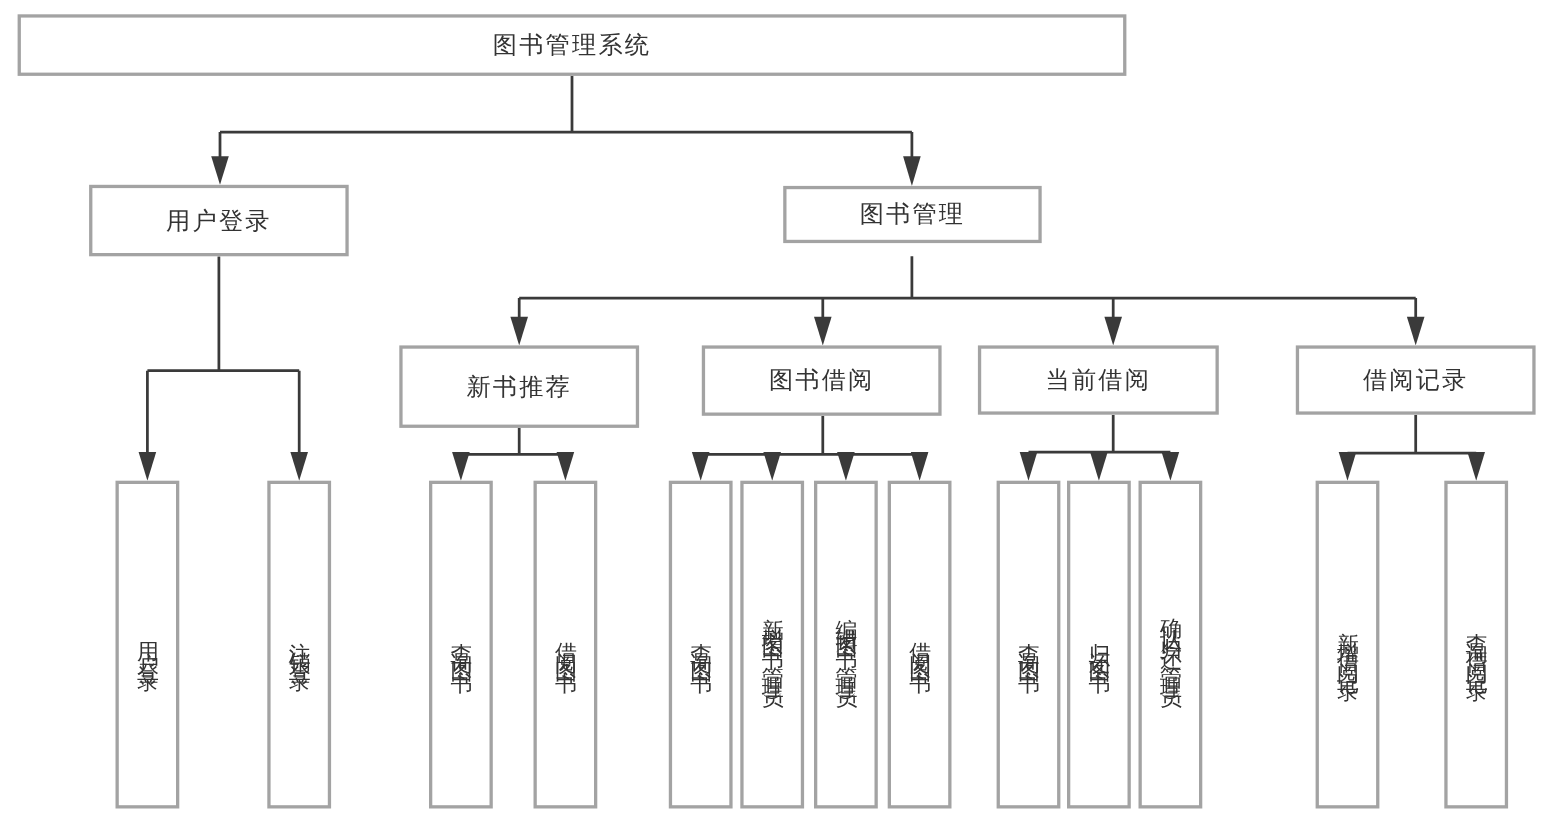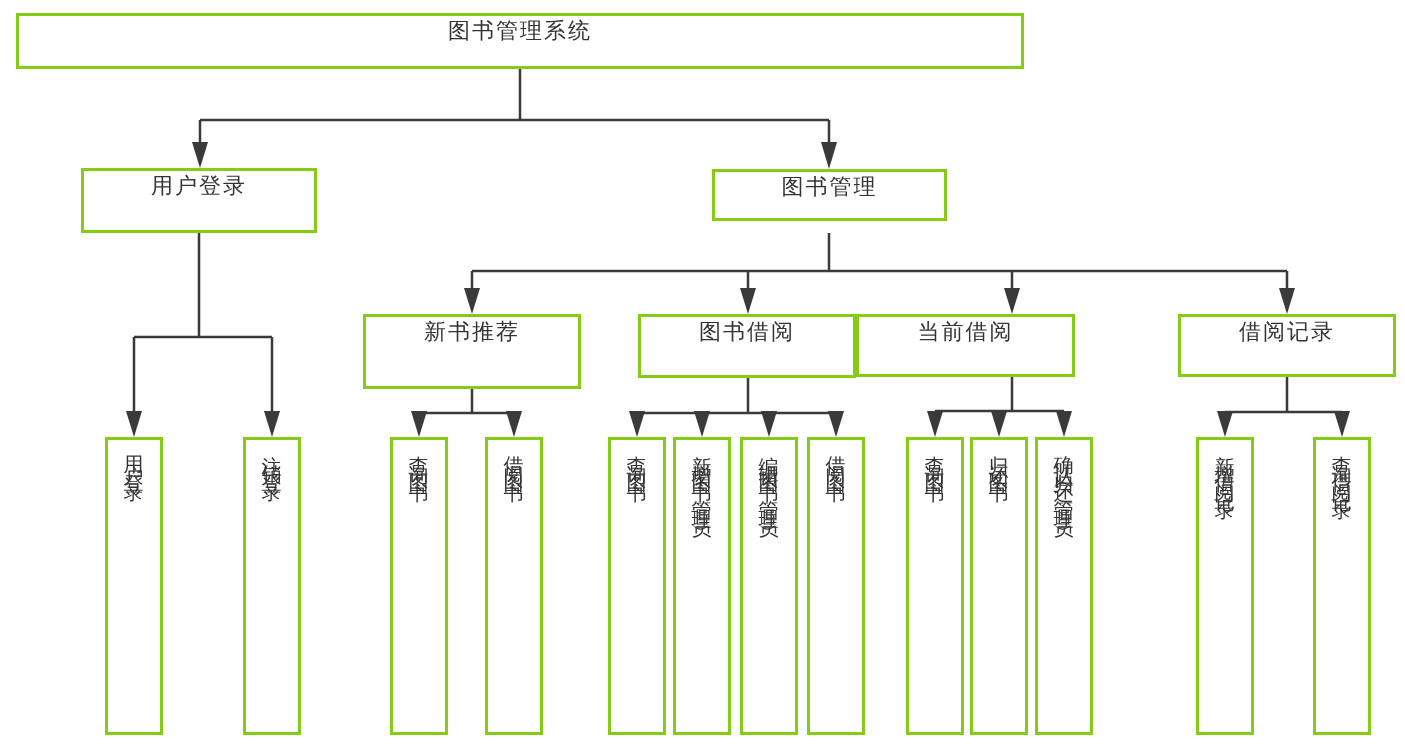--- a/index.html
+++ b/index.html
@@ -7,23 +7,23 @@
     position:relative;
     width:1405px;height:747px;
     background:#ffffff;
     font-family:"Liberation Sans","DejaVu Sans",sans-serif;
     overflow:hidden;
   }
   .connectors{position:absolute;left:0;top:0;width:1405px;height:747px;}
   .box{
     position:absolute;
     background:#ffffff;
-    border:3px solid #84cc16;
+    border:3px solid #a3a3a3;
     box-sizing:border-box;
-    display:flex;align-items:flex-start;justify-content:center;
+    display:flex;align-items:center;justify-content:center;
     color:#333333;
   }
   .box .lbl{
     color:#333333;
     white-space:nowrap;
   }
   .h .lbl{
     font-size:22px;
     letter-spacing:2px;
   }
@@ -104,21 +104,21 @@
   <div class="box h" style="left:712px;top:169px;width:235px;height:52px">
     <span class="lbl">图书管理</span>
   </div>
 
   <div class="box h" style="left:363px;top:314px;width:218px;height:75px">
     <span class="lbl">新书推荐</span>
   </div>
   <div class="box h" style="left:638px;top:314px;width:218px;height:64px">
     <span class="lbl">图书借阅</span>
   </div>
-  <div class="box h" style="left:856px;top:314px;width:219px;height:63px">
+  <div class="box h" style="left:889px;top:314px;width:219px;height:63px">
     <span class="lbl">当前借阅</span>
   </div>
   <div class="box h" style="left:1178px;top:314px;width:218px;height:63px">
     <span class="lbl">借阅记录</span>
   </div>
 
   <div class="box leaf" style="left:105px;top:437px;width:58px;height:298px">
     <span class="lbl">用户登录</span>
   </div>
   <div class="box leaf" style="left:243px;top:437px;width:58px;height:298px">

